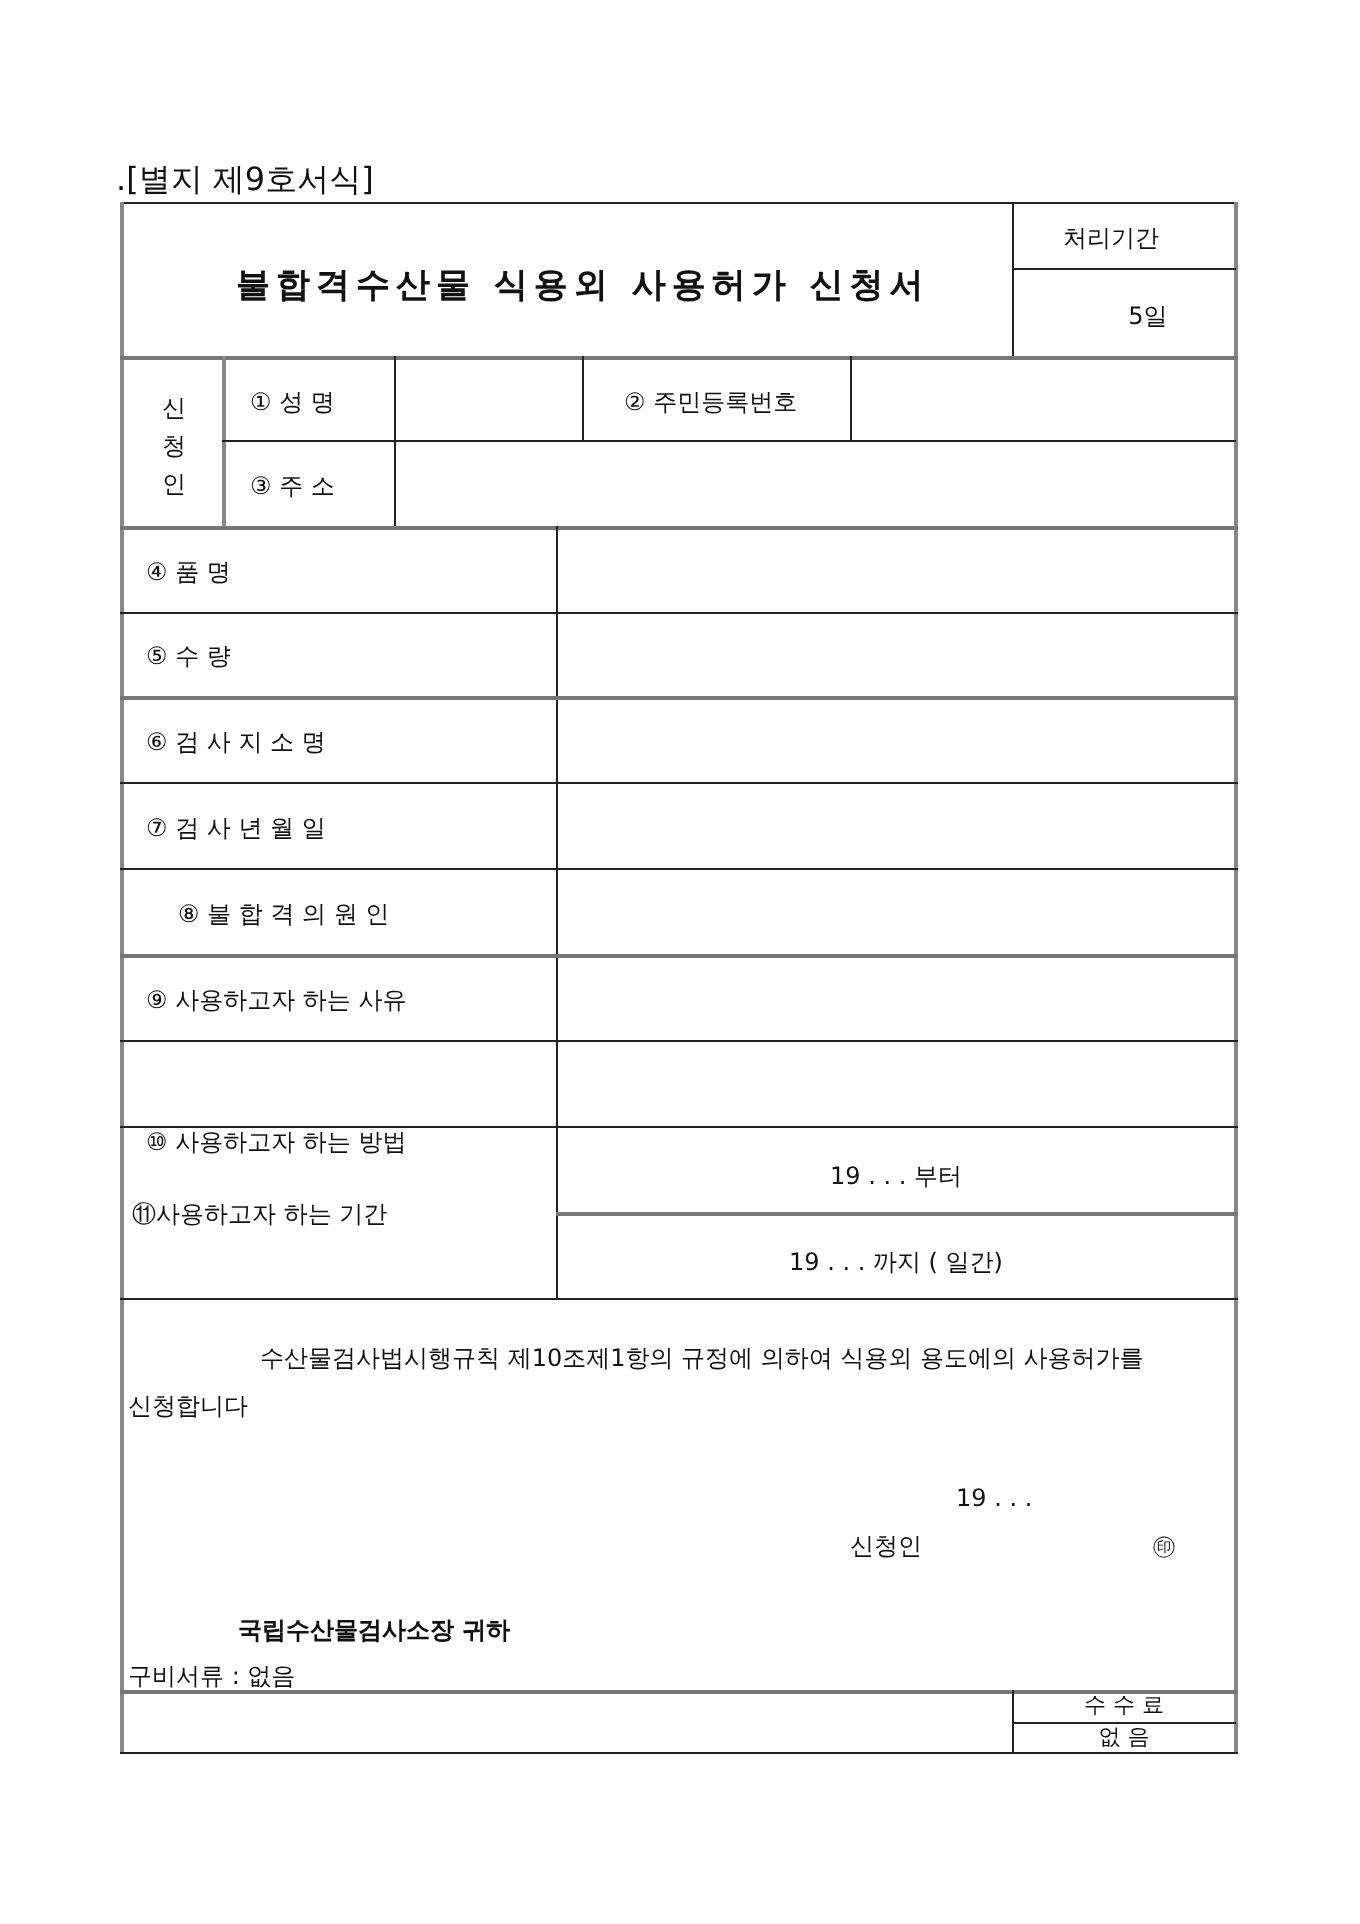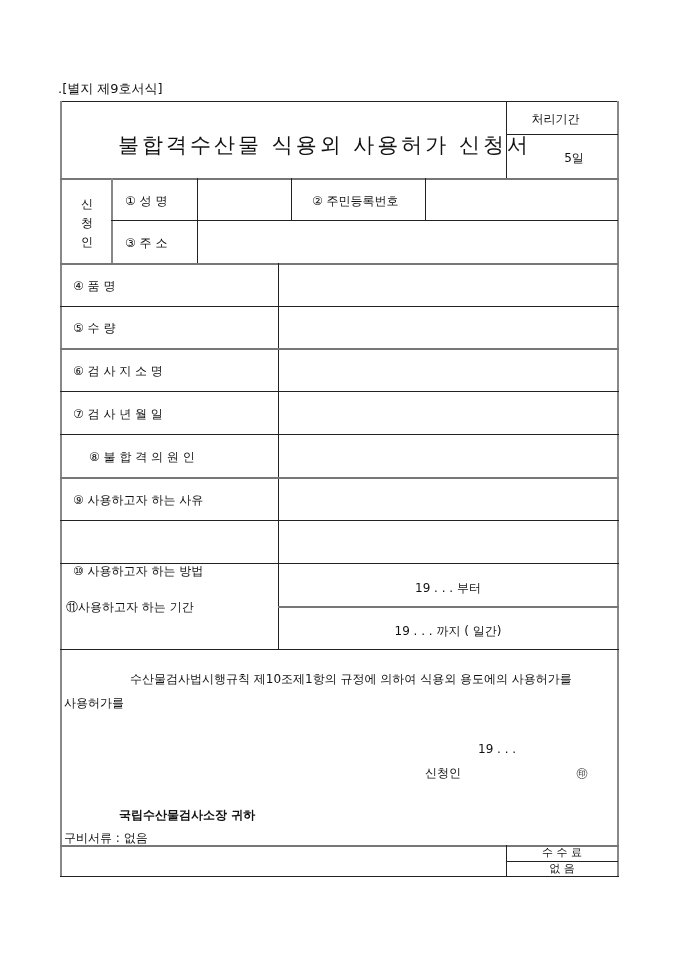--- a/index.html
+++ b/index.html
@@ -1,24 +1,24 @@
 <!DOCTYPE html>
 <html><head>
 <meta charset="utf-8">
 <style>
   html, body { margin:0; padding:0; background:#ffffff; }
   body { width:680px; height:962px; position:relative; font-family:"DejaVu Sans", sans-serif; color:#111; }
   .abs { position:absolute; }
-  .form-tag { left:58px; top:80px; font-size:13px; letter-spacing:0px; }
+  .form-tag { left:58px; top:80px; font-size:16px; letter-spacing:0px; }
   .hl { position:absolute; height:1px; background:#222; }
   .hl.g { background:#777; height:2px; }
   .vl { position:absolute; width:1px; background:#222; }
   .vl.g { background:#888; width:2px; }
   .t { position:absolute; font-size:12px; white-space:nowrap; }
-  .title { font-size:21px; font-weight:normal; letter-spacing:3px; }
+  .title { font-size:17px; font-weight:bold; letter-spacing:3px; }
   .c { text-align:center; }
 </style>
 </head>
 <body>
 
 <div class="abs form-tag">.[별지 제9호서식]</div>
 
 <div>
 
   <div class="hl" style="left:60px; top:101px; width:559px; height:1px;"></div>
@@ -81,21 +81,21 @@
   <div class="t" style="left:282px; top:525px; width:332px; height:34px;"></div>
   <div class="hl" style="left:60px; top:563px; width:559px;"></div>
 
   <div class="t" style="left:66px; top:599px;">⑪사용하고자 하는 기간</div>
   <div class="t c" style="left:279px; top:580px; width:338px;">19      .      .      . 부터</div>
   <div class="hl g" style="left:278px; top:606px; width:341px;"></div>
   <div class="t c" style="left:279px; top:623px; width:338px;">19      .      .      . 까지 (       일간)</div>
   <div class="hl" style="left:60px; top:649px; width:559px;"></div>
 
   <div class="t" style="left:130px; top:671px;">수산물검사법시행규칙 제10조제1항의 규정에 의하여 식용외 용도에의 사용허가를</div>
-  <div class="t" style="left:64px; top:695px;">사용허가를</div>
+  <div class="t" style="left:64px; top:695px;">신청합니다</div>
   <div class="t" style="left:478px; top:742px;">19        .        .        .</div>
   <div class="t" style="left:425px; top:765px;">신청인</div>
   <div class="t" style="left:576px; top:765px;">㊞</div>
   <div class="t" style="left:119px; top:807px;font-weight:bold;">국립수산물검사소장     귀하</div>
   <div class="hl g" style="left:60px; top:845px; width:559px;"></div>
 
   <div class="t" style="left:64px; top:830px;text-align:right;">구비서류 : 없음</div>
   <div class="vl" style="left:506px; top:845px; height:32px;"></div>
   <div class="t c" style="left:506px; top:846px; width:112px; font-size:11px; line-height:14px;">수  수  료</div>
   <div class="hl" style="left:506px; top:861px; width:112px;"></div>

